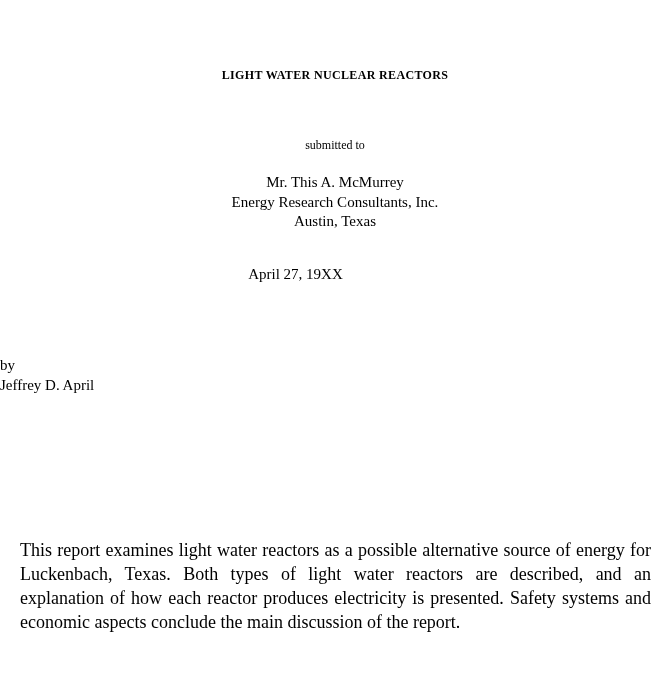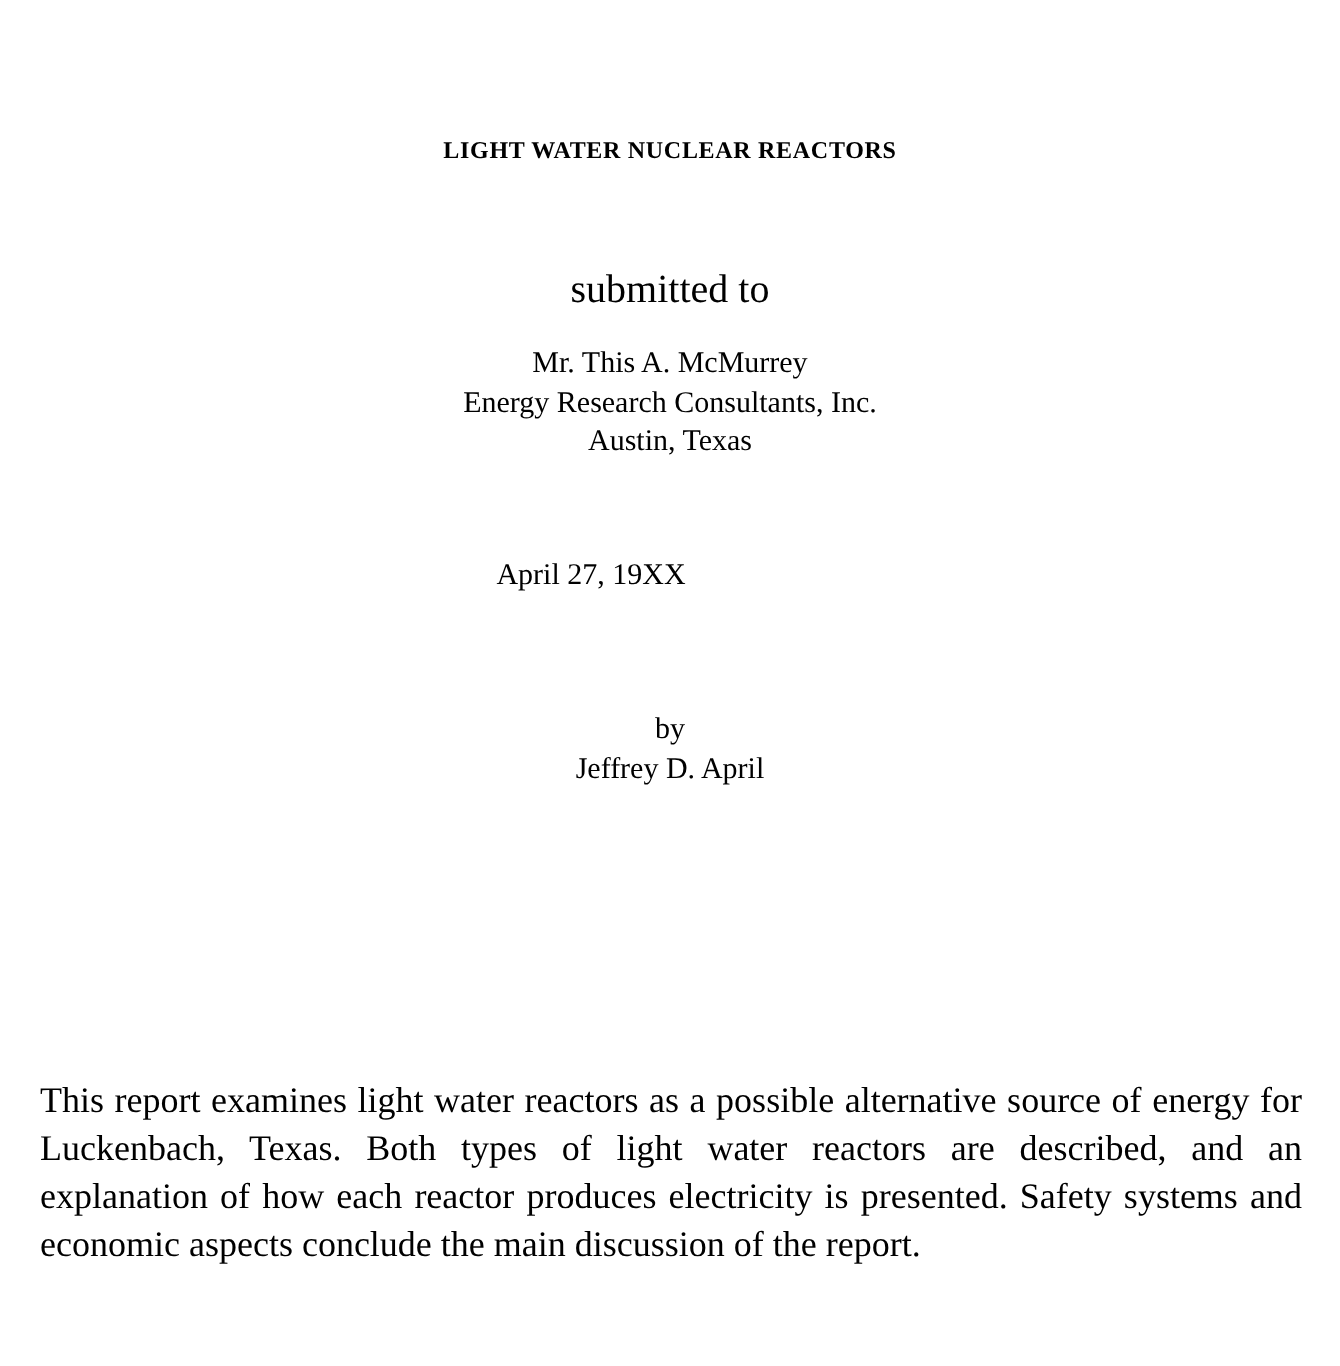--- a/index.html
+++ b/index.html
@@ -37,54 +37,54 @@
     line-height: 20px;
   }
 
   
   .submitted-label {
     position: absolute;
     top: 136px;
     left: 0;
     width: 670px;
     text-align: center;
-    font-size: 20px;
+    font-size: 12px;
     line-height: 19px;
   }
   .recipient-block {
     position: absolute;
     top: 173px;
     left: 0;
     width: 670px;
     text-align: center;
     font-size: 15px;
     line-height: 19.5px;
   }
   .recipient-block .line {
     display: block;
   }
 
   
   .doc-date {
     position: absolute;
-    top: 279px;
+    top: 265px;
     left: 0;
     width: 591px;
     text-align: center;
     font-size: 15px;
     line-height: 19px;
   }
 
   
   .author-block {
     position: absolute;
     top: 356px;
     left: 0;
     width: 670px;
-    text-align: center;
+    text-align: left;
     font-size: 15px;
     line-height: 19.5px;
   }
   .author-block .line {
     display: block;
   }
 
   
   .abstract {
     position: absolute;

